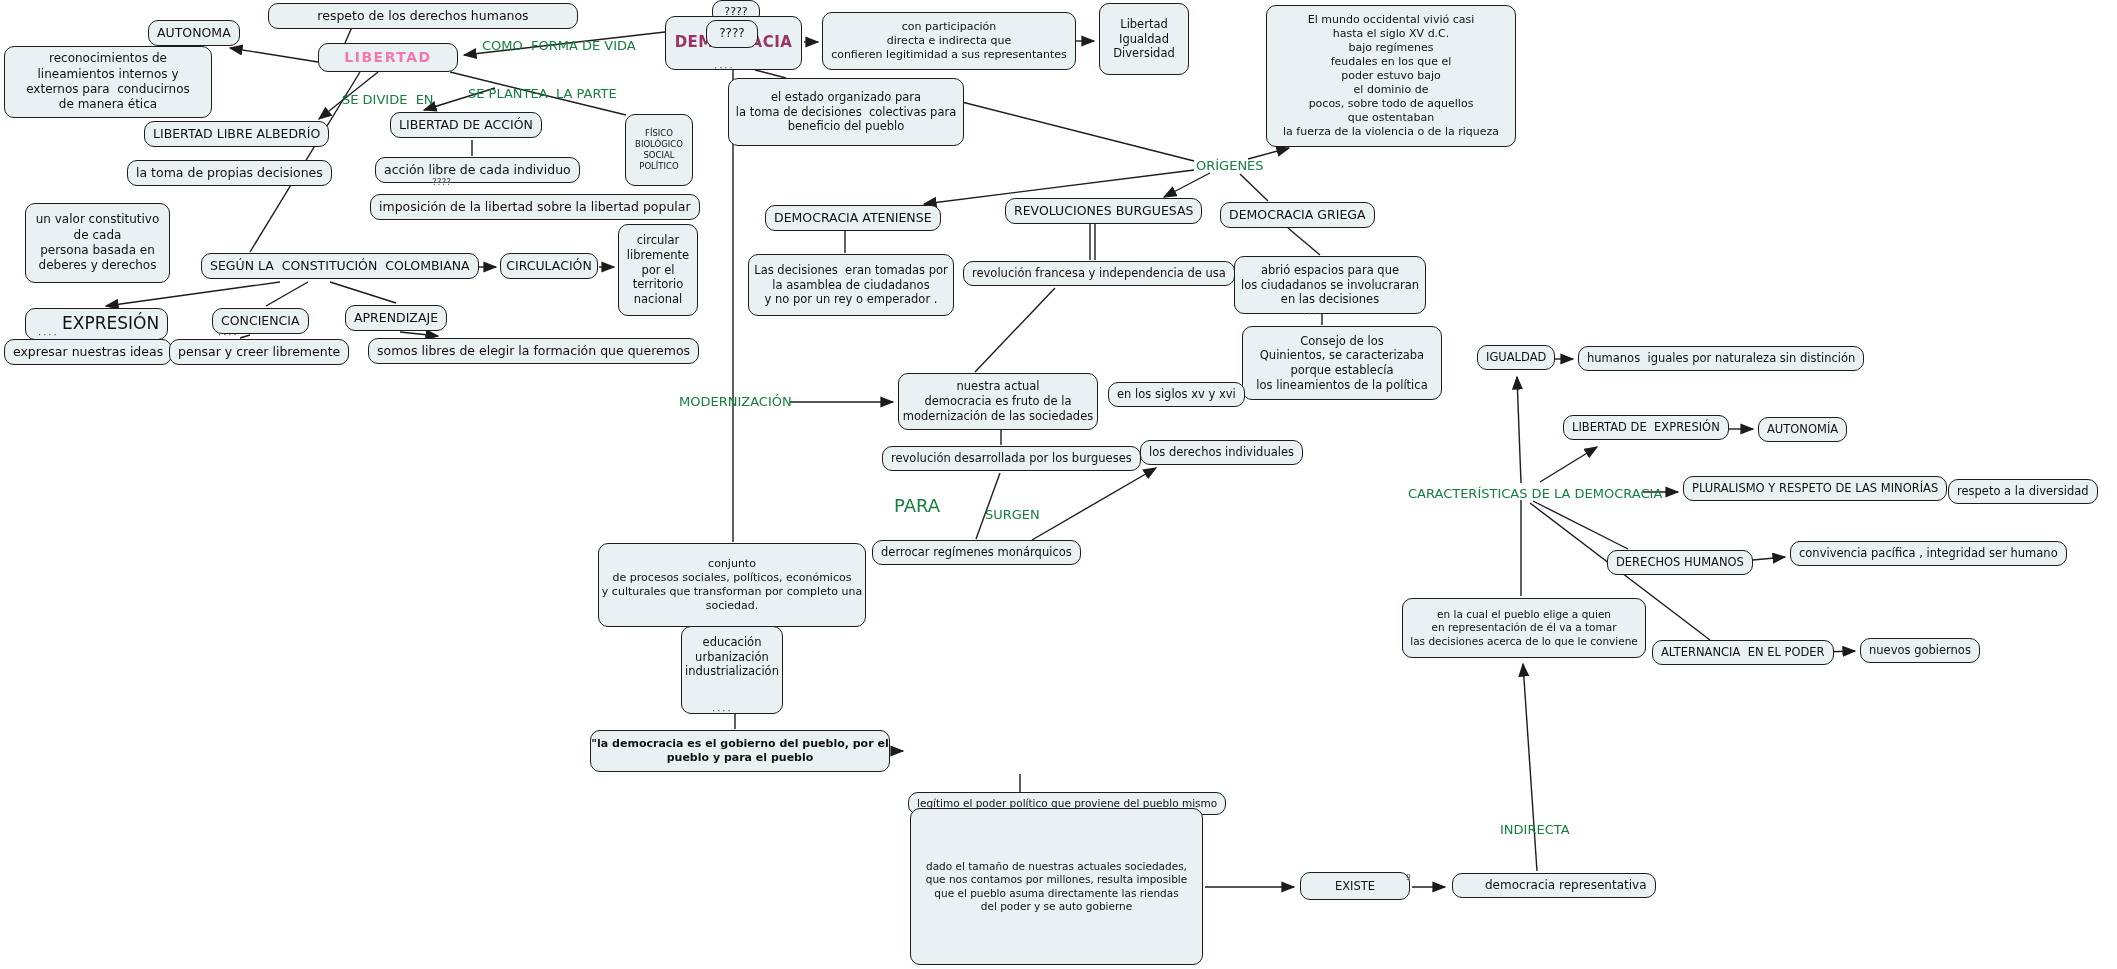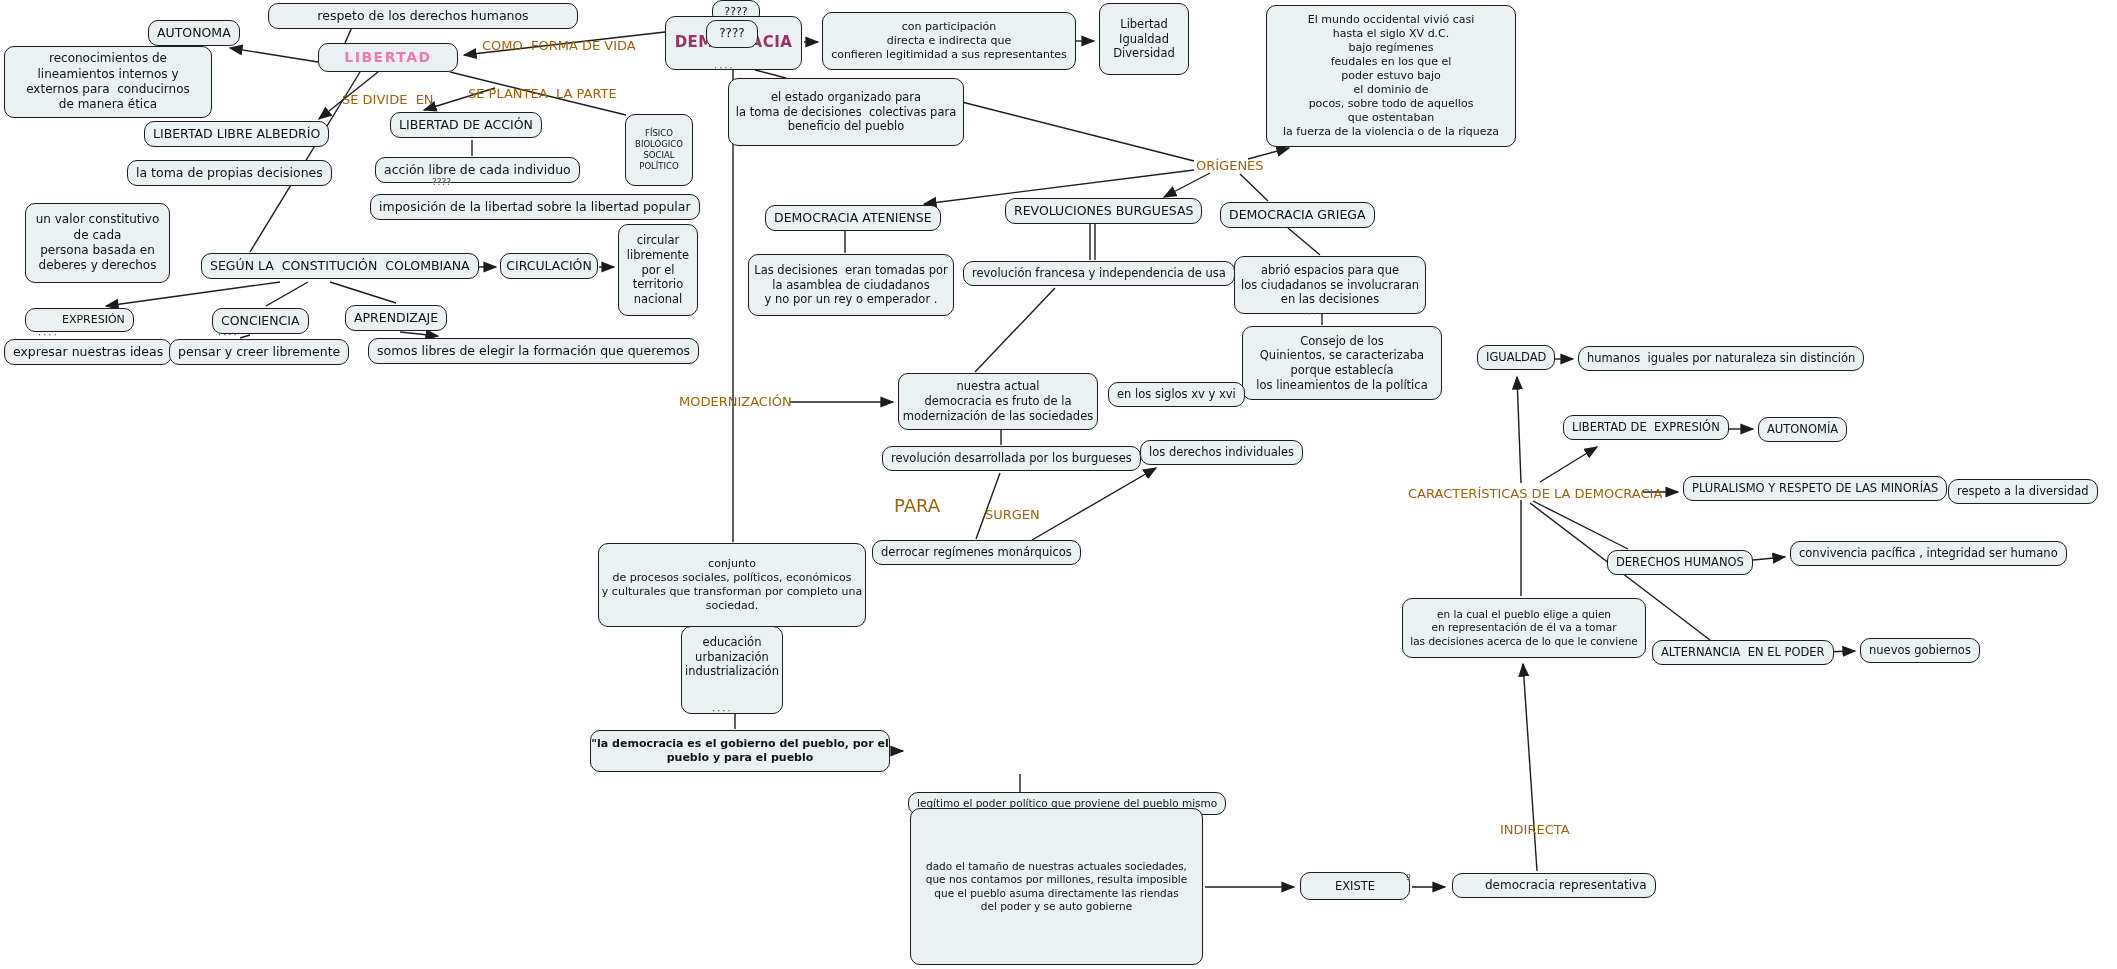--- a/index.html
+++ b/index.html
@@ -6,21 +6,21 @@
   #canvas{position:relative;width:2117px;height:969px;overflow:hidden;
           font-family:"DejaVu Sans","Liberation Sans",sans-serif;color:#111;}
   #wires{position:absolute;left:0;top:0;z-index:0;}
   .node{position:absolute;box-sizing:border-box;background:#e9f1f3;border:1.4px solid #1c1c1c;
         border-radius:10px;padding:4px 8px;display:flex;align-items:center;justify-content:center;
         text-align:center;white-space:pre;line-height:1.28;z-index:2;}
   .node.top-align{align-items:flex-start;padding-top:8px;}
   .node.bold{font-weight:bold;}
   .node.democracia{color:#993366;font-weight:bold;letter-spacing:.5px;}
   .node.libertad{color:#f07ab0;font-weight:bold;letter-spacing:1.5px;}
-  .lbl{position:absolute;white-space:pre;z-index:2;color:#a16207;}
+  .lbl{position:absolute;white-space:pre;z-index:2;color:#15803d;}
   .mark{position:absolute;z-index:4;color:#444;font-size:10px;letter-spacing:2px;}
   .mark.strike{text-decoration:line-through;font-size:9px;letter-spacing:0;}
 </style>
 </head>
 <body>
 
 <div id="canvas">
   <svg id="wires" width="2117" height="969" viewBox="0 0 2117 969">
     <defs>
       <marker id="arr" markerWidth="11" markerHeight="9" refX="9" refY="4" orient="auto">
@@ -106,21 +106,21 @@
 BIOLÓGICO
 SOCIAL
 POLÍTICO</div>
       <div class="node" style="left: 201px; top: 253px; font-size: 12.5px;">SEGÚN LA  CONSTITUCIÓN  COLOMBIANA</div>
       <div class="node" style="left: 500px; top: 253px; width: 98px; font-size: 12.5px;">CIRCULACIÓN</div>
       <div class="node" style="left: 618px; top: 224px; width: 80px; height: 92px; font-size: 11.5px;">circular
 libremente
 por el
 territorio
 nacional</div>
-      <div class="node" style="left: 25px; top: 308px; font-size: 11px; padding-left: 36px;">EXPRESIÓN</div>
+      <div class="node" style="left: 25px; top: 308px; font-size: 17px; padding-left: 36px;">EXPRESIÓN</div>
       <div class="node" style="left: 4px; top: 339px; font-size: 12.5px;">expresar nuestras ideas</div>
       <div class="node" style="left: 212px; top: 308px; font-size: 12.5px;">CONCIENCIA</div>
       <div class="node" style="left: 169px; top: 339px; font-size: 12.5px;">pensar y creer libremente</div>
       <div class="node" style="left: 345px; top: 305px; font-size: 12.5px;">APRENDIZAJE</div>
       <div class="node" style="left: 368px; top: 338px; font-size: 12.5px;">somos libres de elegir la formación que queremos</div>
       <div class="node" style="left: 822px; top: 12px; width: 254px; height: 58px; font-size: 11px;">con participación
 directa e indirecta que
 confieren legitimidad a sus representantes</div>
       <div class="node" style="left: 1099px; top: 3px; width: 90px; height: 72px; font-size: 11.5px;">Libertad
 Igualdad
@@ -171,21 +171,21 @@
       <div class="node" style="left: 910px; top: 808px; width: 293px; height: 157px; font-size: 10.5px;">dado el tamaño de nuestras actuales sociedades,
 que nos contamos por millones, resulta imposible
 que el pueblo asuma directamente las riendas
 del poder y se auto gobierne</div>
       <div class="node" style="left: 1300px; top: 872px; width: 110px; height: 28px; font-size: 11.5px;">EXISTE</div>
       <div class="node" style="left: 1452px; top: 873px; font-size: 12px; padding-left: 32px;">democracia representativa</div>
       <div class="node" style="left: 1402px; top: 598px; width: 244px; height: 60px; font-size: 10.5px;">en la cual el pueblo elige a quien
 en representación de él va a tomar
 las decisiones acerca de lo que le conviene</div>
       <div class="node" style="left: 1477px; top: 345px; font-size: 11.5px;">IGUALDAD</div>
-      <div class="node" style="left: 1578px; top: 346px; font-size: 11.5px; border-radius: 11px;">humanos  iguales por naturaleza sin distinción</div>
+      <div class="node" style="left: 1578px; top: 346px; font-size: 11.5px;">humanos  iguales por naturaleza sin distinción</div>
       <div class="node" style="left: 1563px; top: 415px; font-size: 11.5px;">LIBERTAD DE  EXPRESIÓN</div>
       <div class="node" style="left: 1758px; top: 417px; font-size: 11.5px;">AUTONOMÍA</div>
       <div class="node" style="left: 1683px; top: 476px; font-size: 11.5px;">PLURALISMO Y RESPETO DE LAS MINORÍAS</div>
       <div class="node" style="left: 1948px; top: 479px; font-size: 11.5px;">respeto a la diversidad</div>
       <div class="node" style="left: 1607px; top: 550px; font-size: 11.5px;">DERECHOS HUMANOS</div>
       <div class="node" style="left: 1790px; top: 541px; font-size: 11.5px;">convivencia pacífica , integridad ser humano</div>
       <div class="node" style="left: 1652px; top: 640px; font-size: 11.5px;">ALTERNANCIA  EN EL PODER</div>
       <div class="node" style="left: 1860px; top: 638px; font-size: 11.5px;">nuevos gobiernos</div>
       <div class="lbl" style="left: 482px; top: 38px; font-size: 13px;">COMO  FORMA DE VIDA</div>
       <div class="lbl" style="left: 342px; top: 92px; font-size: 13px;">SE DIVIDE  EN</div>

